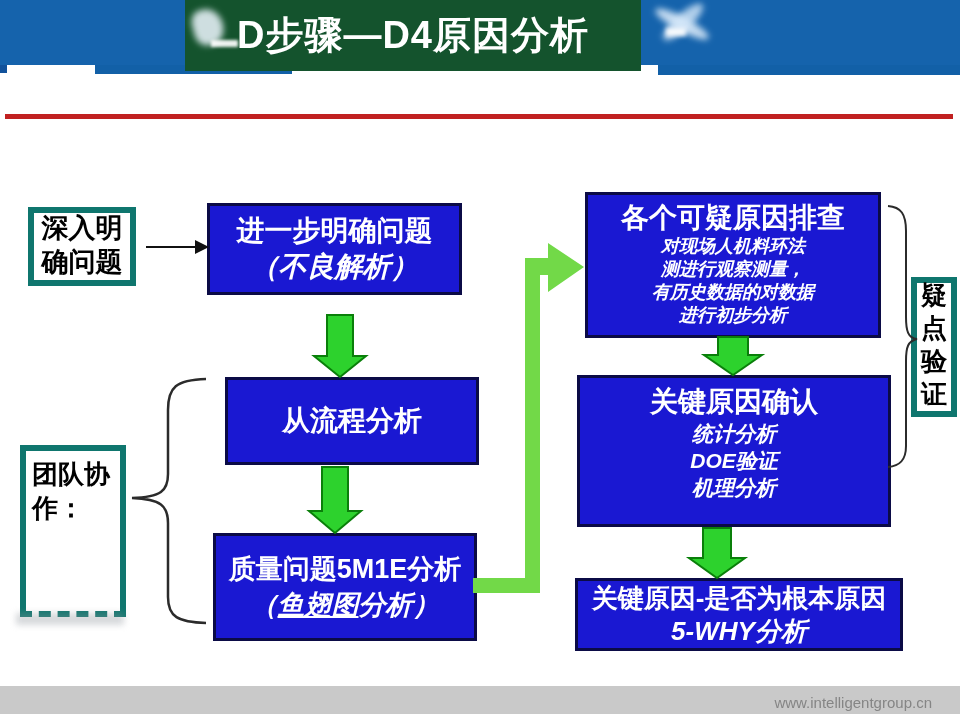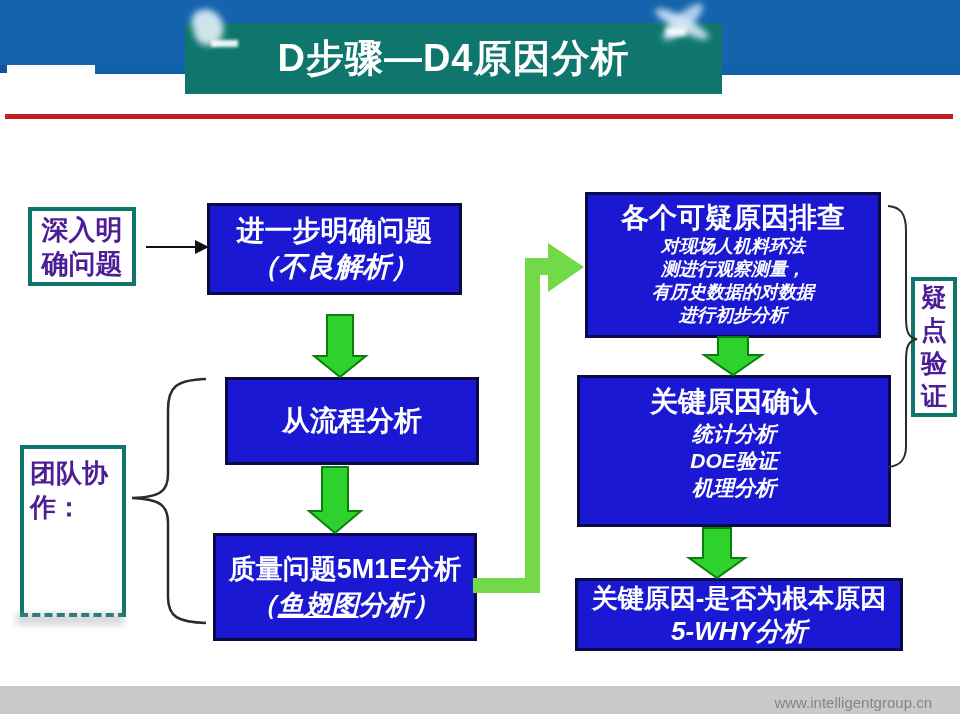--- a/index.html
+++ b/index.html
@@ -6,22 +6,22 @@
   .slide{position:relative;width:960px;height:720px;background:#ffffff;overflow:hidden;
          font-family:"Liberation Sans","DejaVu Sans",sans-serif;}
   .abs{position:absolute;}
 
   
   .banner-bar{left:0;top:0;width:960px;height:65px;background:#1563ac;}
   .banner-strip{background:#1260a7;}
   .strip-left{left:95px;top:65px;width:197px;height:9px;}
   .strip-right{left:658px;top:65px;width:302px;height:10px;}
   .strip-notch{left:0;top:65px;width:7px;height:8px;background:#11529b;}
-  .title-box{left:185px;top:0;width:537px;height:71px;background:#0f766e;
-             display:flex;align-items:center;justify-content:center;margin-top:23px;}
+  .title-box{left:185px;top:0;width:456px;height:71px;background:#14532d;
+             display:flex;align-items:center;justify-content:center;}
   .title-text{color:#ffffff;font-size:38px;font-weight:bold;letter-spacing:1px;white-space:nowrap;}
 
   
   .blob{filter:blur(3px);border-radius:50%;}
   .blob1a{left:193px;top:9px;width:30px;height:36px;background:rgba(238,247,255,.85);transform:rotate(-15deg);border-radius:40% 60% 55% 45%;}
   .blob1b{left:211px;top:40px;width:27px;height:7px;background:rgba(255,255,255,.92);filter:blur(1.5px);}
   .blob2a{left:652px;top:17px;width:60px;height:14px;background:rgba(224,239,252,.85);transform:rotate(28deg);}
   .blob2b{left:657px;top:14px;width:52px;height:16px;background:rgba(214,232,250,.8);transform:rotate(-42deg);}
   .blob2c{left:666px;top:28px;width:20px;height:8px;background:rgba(255,255,255,.9);filter:blur(2px);}
 
@@ -45,22 +45,22 @@
   .box4 .ttl{font-size:28px;line-height:34px;text-align:right;}
   .box4 .ln{font-size:18px;line-height:23px;font-style:italic;}
   .box5{left:577px;top:375px;width:314px;height:152px;justify-content:flex-start;padding-top:6px;}
   .box5 .ttl{font-size:28px;line-height:36px;}
   .box5 .ln{font-size:21px;line-height:27px;font-style:italic;}
   .box6{left:575px;top:578px;width:328px;height:73px;}
   .box6 .l1{font-size:26px;line-height:33px;}
   .box6 .l2{font-size:26px;line-height:33px;font-style:italic;}
 
   
-  .redbox{background:#ffffff;border:4px solid #0f766e;color:#4c1d95;
-          font-family:Liberation Serif, serif;box-sizing:border-box;}
+  .redbox{background:#ffffff;border:6px solid #0f766e;color:#000000;
+          font-family:Liberation Mono, monospace;box-sizing:border-box;}
   .start-box{left:28px;top:207px;width:108px;height:79px;display:flex;flex-direction:column;
              align-items:center;justify-content:center;font-size:27px;line-height:34px;font-weight:bold;}
   .team-box{left:20px;top:445px;width:106px;height:172px;border-bottom-style:dashed;
             padding:8px 6px;font-size:26px;line-height:34px;font-weight:bold;text-align:left;}
   .suspect-box{left:911px;top:277px;width:46px;height:140px;display:flex;flex-direction:column;
                align-items:center;justify-content:center;font-size:26px;line-height:33px;font-weight:bold;}
 
   .smudge{left:16px;top:613px;width:108px;height:12px;background:rgba(140,145,155,.35);filter:blur(3px);}
 
   

